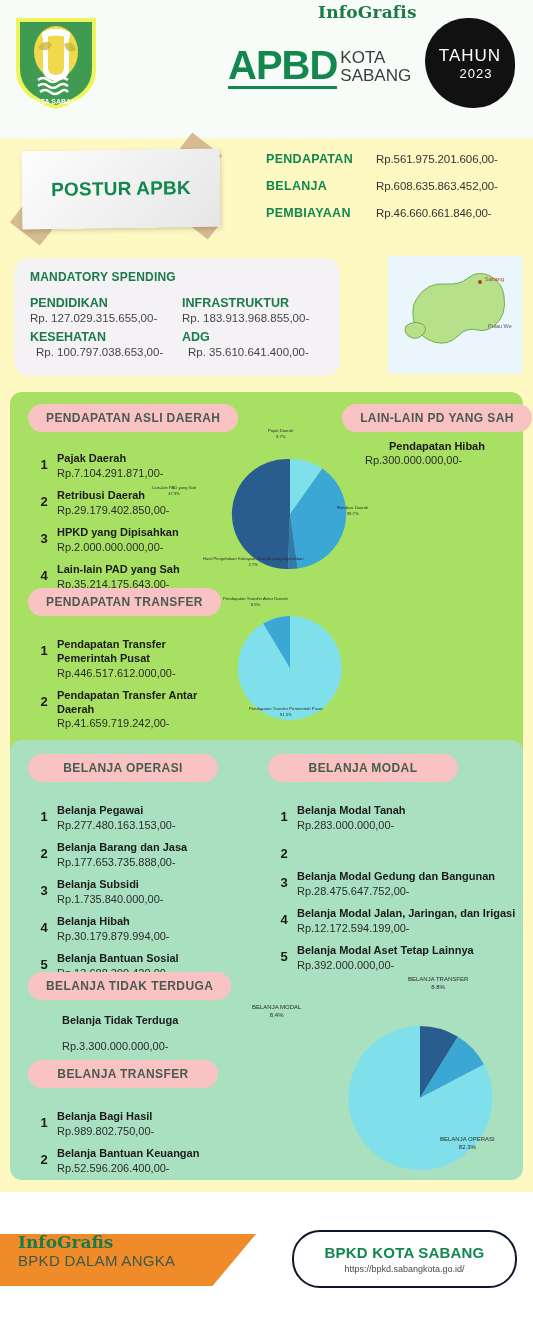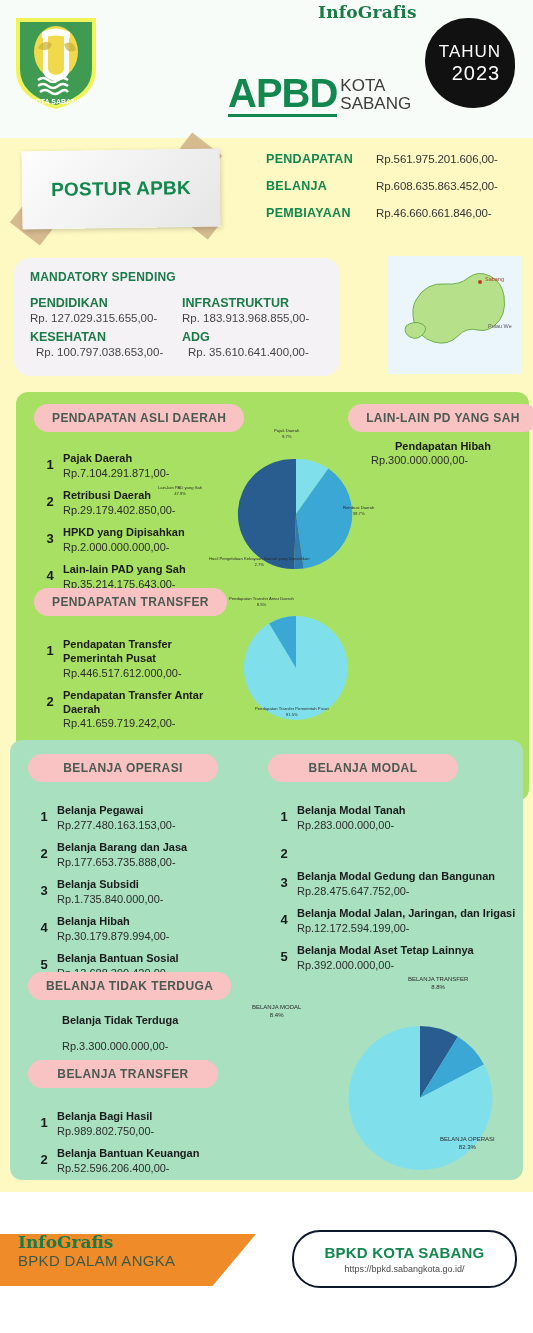--- a/index.html
+++ b/index.html
@@ -21,40 +21,40 @@
     position: absolute; left: 12px; top: 12px;
     width: 88px; height: 100px;
   }
   .infografis-top {
     position: absolute; left: 318px; top: 2px;
     font-family: "DejaVu Serif", serif;
     font-weight: bold; font-size: 17px; color: #1a7a48;
     letter-spacing: 0.2px;
   }
   .apbd-wrap {
-    position: absolute; left: 228px; top: 74px;
+    position: absolute; left: 228px; top: 46px;
     display: flex; align-items: flex-end;
   }
   .apbd-main {
     font-size: 40px; font-weight: bold; color: #12874e;
     letter-spacing: -1px; line-height: 0.95;
     border-bottom: 3px solid #12874e; padding-bottom: 2px;
   }
   .apbd-sub {
     font-size: 17px; font-weight: normal; color: #3c3c3c;
     line-height: 1.05; margin-left: 3px; padding-bottom: 4px;
   }
   .tahun-blob {
     position: absolute; right: 18px; top: 18px;
     width: 90px; height: 90px; border-radius: 48% 52% 46% 54%;
     background: #111; display: flex; flex-direction: column;
     align-items: center; justify-content: center;
   }
   .tahun-blob .t1 { color: #fff; font-size: 17px; letter-spacing: 1px; }
-  .tahun-blob .t2 { color: #fff; font-size: 20px; letter-spacing: 1px; margin-left: 12px; }
+  .tahun-blob .t2 { color: #fff; font-size: 13px; letter-spacing: 1px; margin-left: 12px; }
 
   
   .postur-band { position: relative; height: 120px; }
   .note-card {
     position: absolute; left: 22px; top: 12px;
     width: 198px; height: 78px;
     background: linear-gradient(135deg,#fdfdfd 0%,#f0f0f0 55%,#e6e6e6 100%);
     box-shadow: 1px 2px 5px rgba(0,0,0,.18);
     display: flex; align-items: center; justify-content: center;
     transform: rotate(-0.8deg);
@@ -94,21 +94,21 @@
   .mand-v.ind { padding-left: 6px; }
 
   .map-box {
     position: absolute; left: 388px; top: 256px;
     width: 134px; height: 118px; background: #eaf6fb;
     overflow: hidden;
   }
 
   
   .panel-green {
-    position: absolute; left: 16px; top: 392px;
+    position: absolute; left: 10px; top: 392px;
     width: 513px; height: 409px;
     background: #a8e063; border-radius: 12px;
   }
   .panel-mint {
     position: absolute; left: 10px; top: 740px;
     width: 513px; height: 440px;
     background: #a8e0c0; border-radius: 12px;
   }
   .pill {
     display: inline-flex; align-items: center; justify-content: center;

